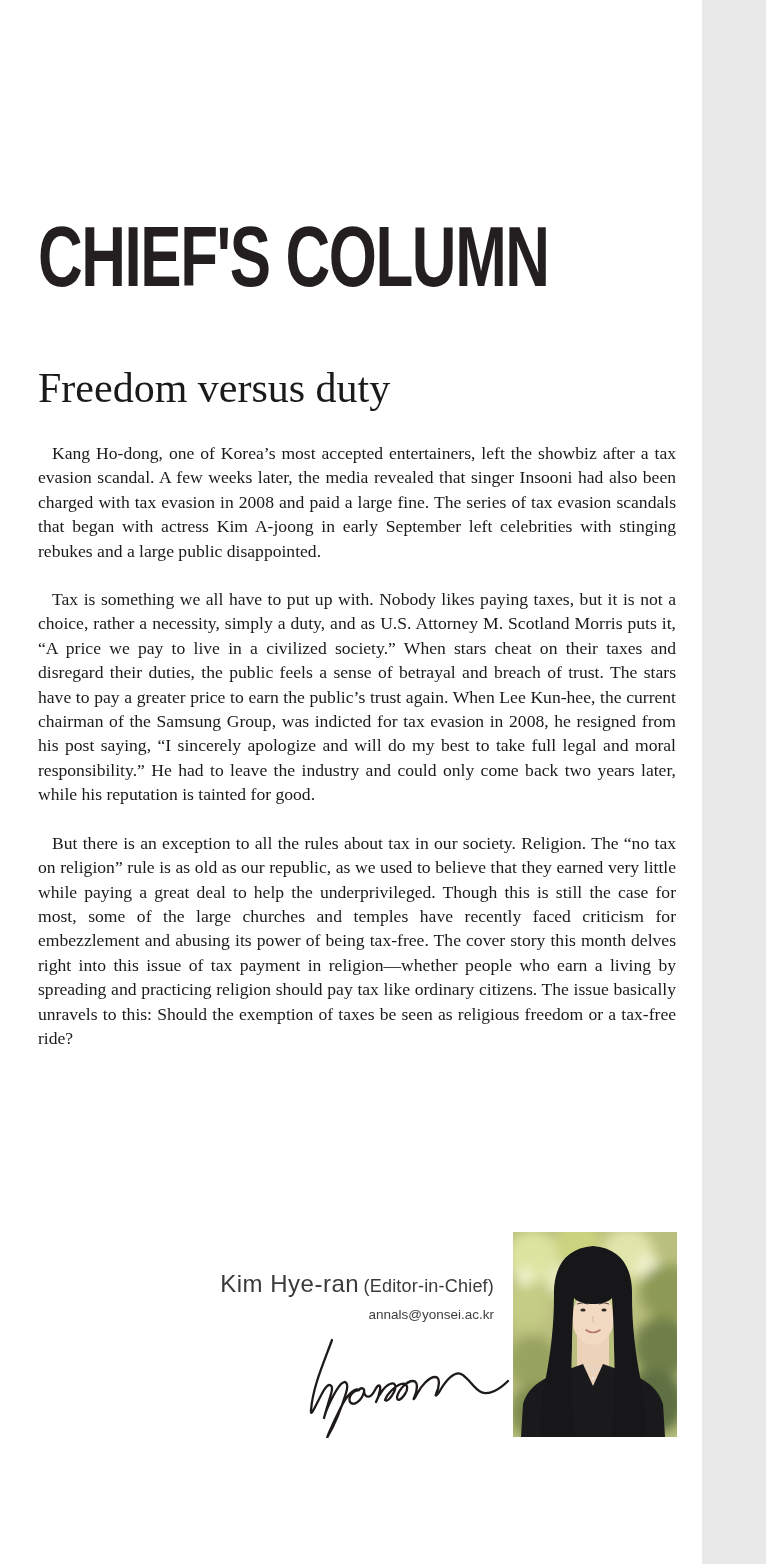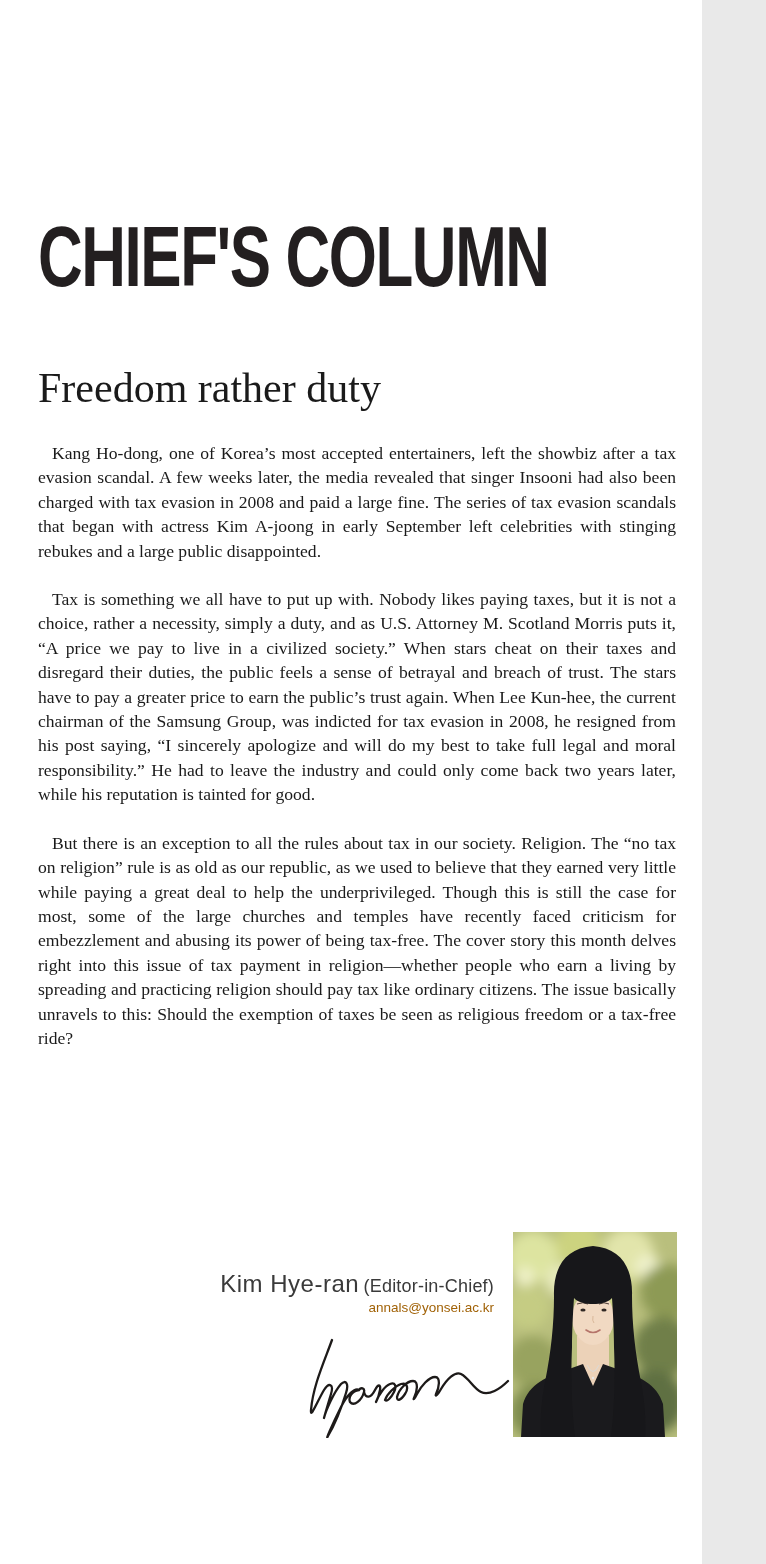--- a/index.html
+++ b/index.html
@@ -53,42 +53,42 @@
   }
   .byline .author{
     font-size:24px;line-height:26px;font-weight:400;
     letter-spacing:0.5px;
   }
   .byline .role{
     font-size:18px;
     letter-spacing:0.2px;
   }
   .byline .email{
-    margin-top:3px;
+    margin-top:10px;
     font-size:13.5px;line-height:16px;
-    color:#a16207;
+    color:#404040;
   }
   .signature{
     position:absolute;left:300px;top:1334px;width:212px;height:104px;
   }
   .portrait{
     position:absolute;left:513px;top:1232px;width:164px;height:205px;
     display:block;
   }
 </style>
 </head>
 <body>
 
 <div class="page">
 
   <div class="corner-rule"></div>
 
   <h1 class="masthead">CHIEF'S COLUMN</h1>
 
-  <h2 class="headline">Freedom rather duty</h2>
+  <h2 class="headline">Freedom versus duty</h2>
 
   <div class="body-text">
     <p>Kang Ho-dong, one of Korea’s most accepted entertainers, left the showbiz after a tax evasion scandal. A few weeks later, the media revealed that singer Insooni had also been charged with tax evasion in 2008 and paid a large fine. The series of tax evasion scandals that began with actress Kim A-joong in early September left celebrities with stinging rebukes and a large public disappointed.</p>
     <p>Tax is something we all have to put up with. Nobody likes paying taxes, but it is not a choice, rather a necessity, simply a duty, and as U.S. Attorney M. Scotland Morris puts it, “A price we pay to live in a civilized society.” When stars cheat on their taxes and disregard their duties, the public feels a sense of betrayal and breach of trust. The stars have to pay a greater price to earn the public’s trust again. When Lee Kun-hee, the current chairman of the Samsung Group, was indicted for tax evasion in 2008, he resigned from his post saying, “I sincerely apologize and will do my best to take full legal and moral responsibility.” He had to leave the industry and could only come back two years later, while his reputation is tainted for good.</p>
     <p>But there is an exception to all the rules about tax in our society. Religion. The “no tax on religion” rule is as old as our republic, as we used to believe that they earned very little while paying a great deal to help the underprivileged. Though this is still the case for most, some of the large churches and temples have recently faced criticism for embezzlement and abusing its power of being tax-free. The cover story this month delves right into this issue of tax payment in religion—whether people who earn a living by spreading and practicing religion should pay tax like ordinary citizens. The issue basically unravels to this: Should the exemption of taxes be seen as religious freedom or a tax-free ride?</p>
   </div>
 
   <div class="byline">
     <div>
       <span class="author">Kim Hye-ran</span>

